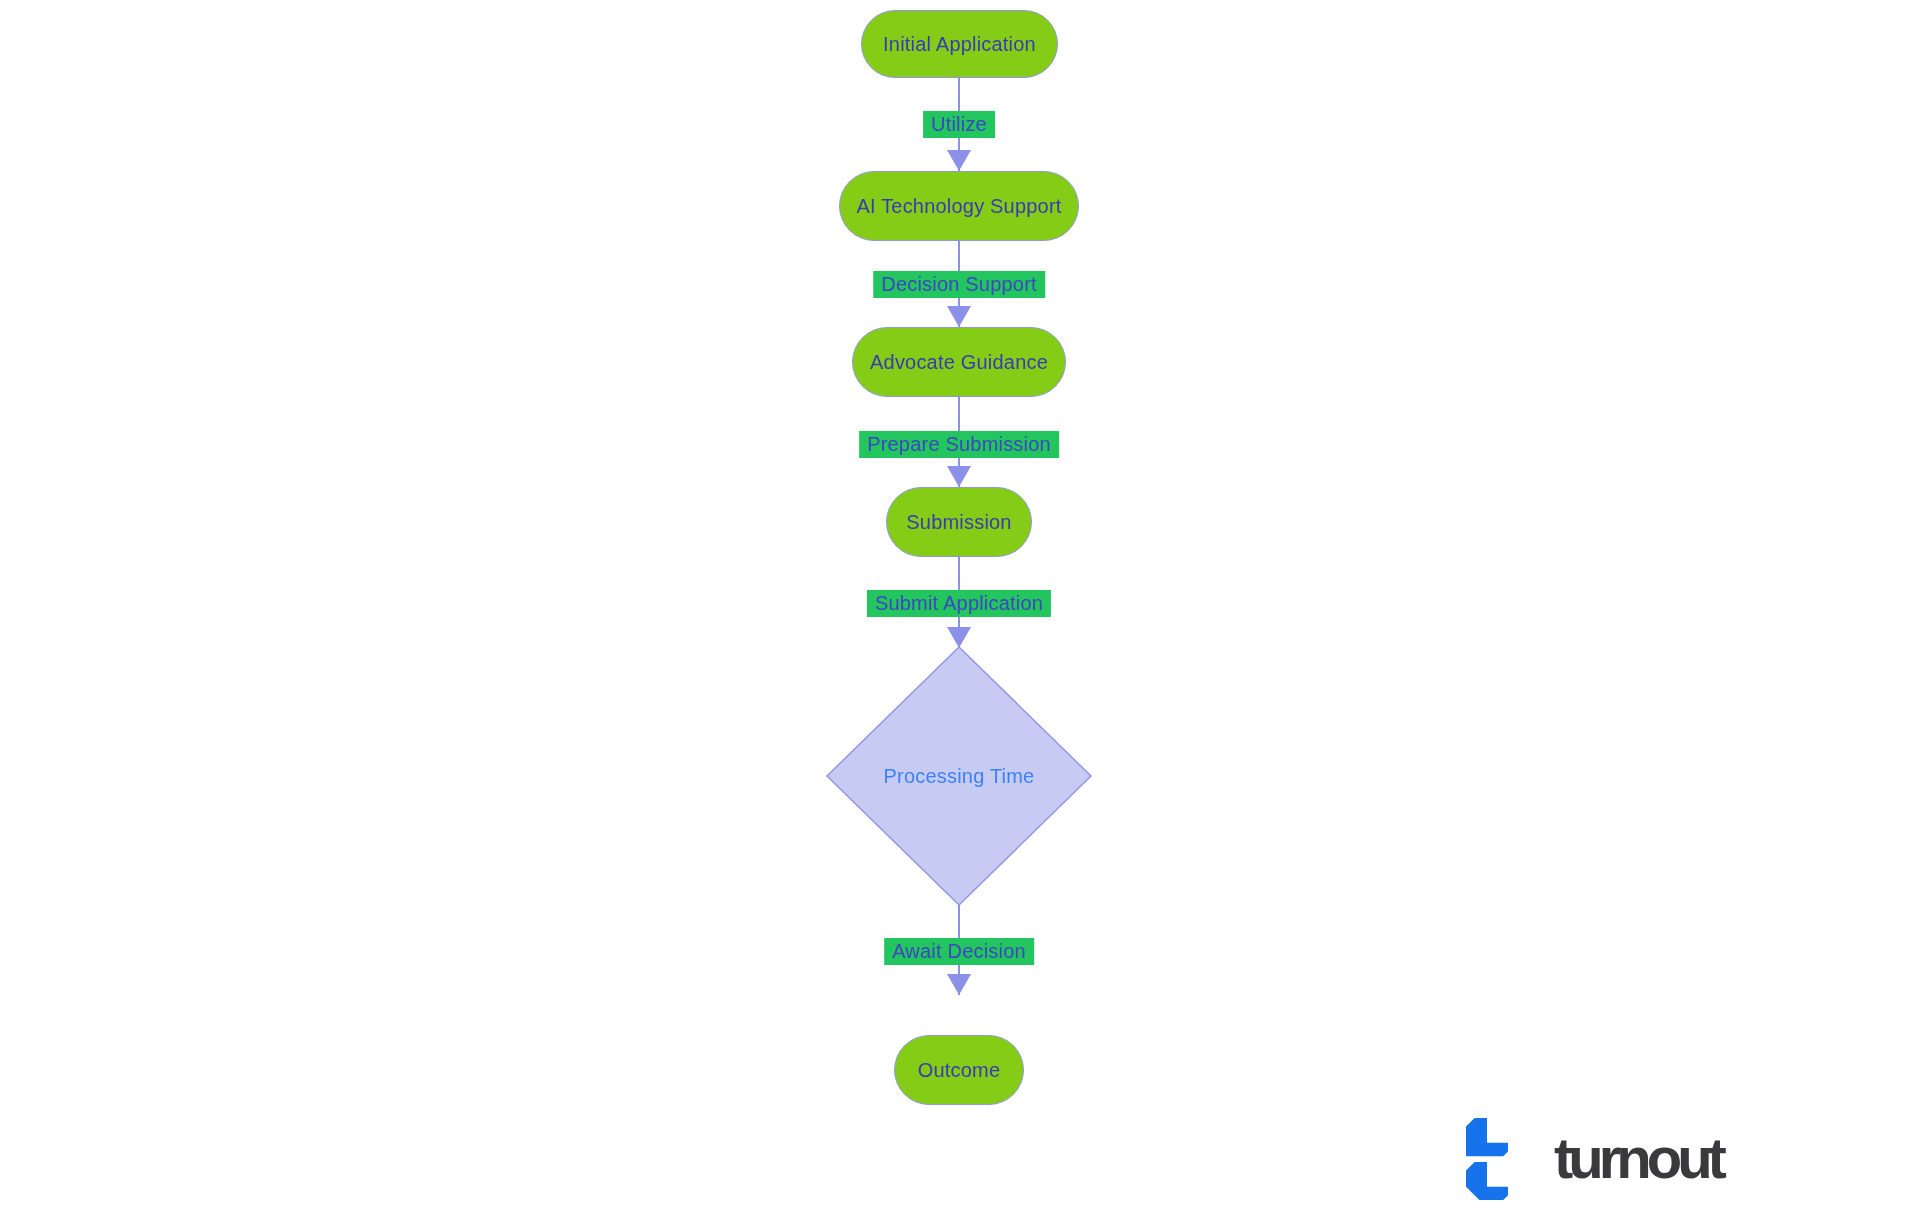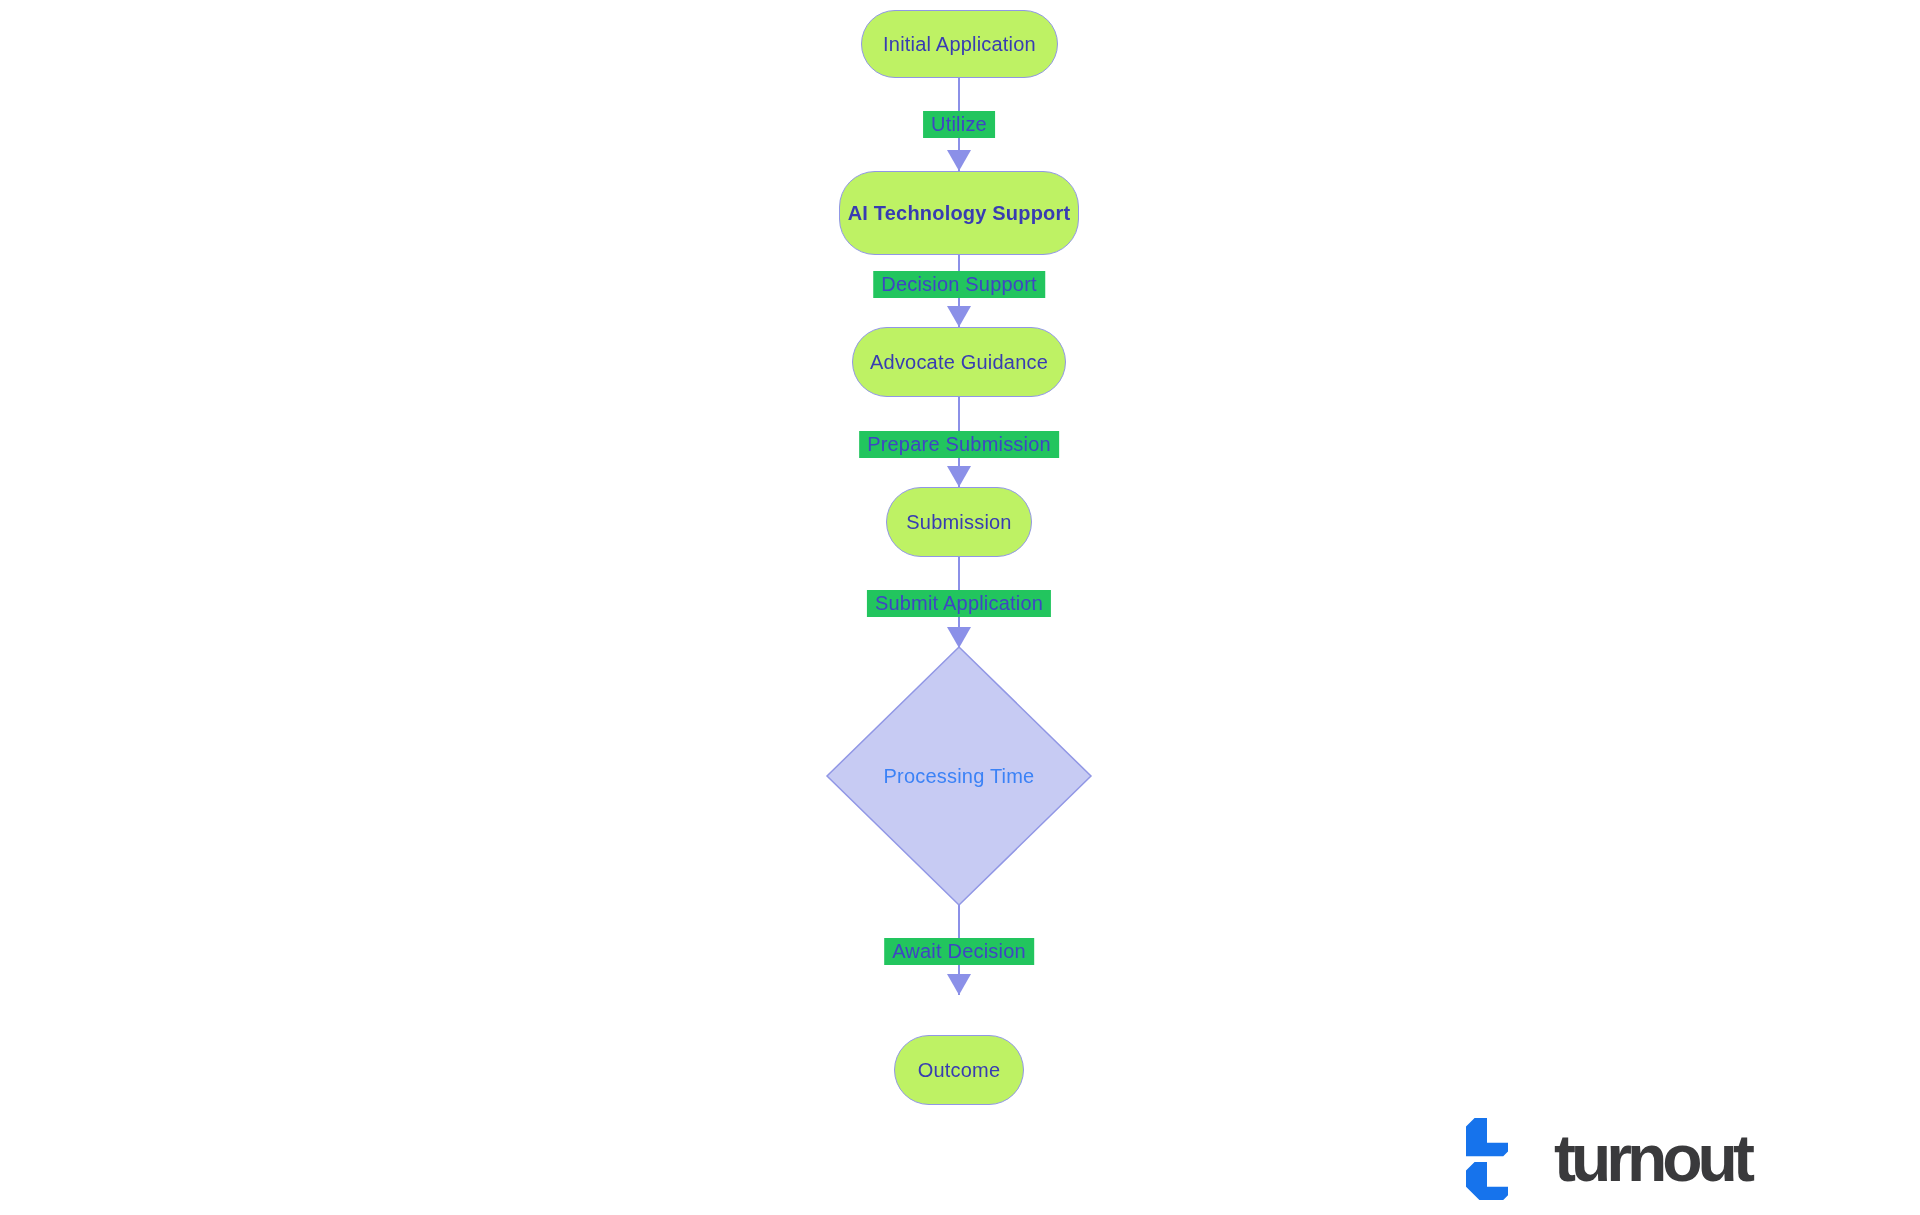--- a/index.html
+++ b/index.html
@@ -36,33 +36,33 @@
   }
   .ah1 { top: 150px; }
   .ah2 { top: 306px; }
   .ah3 { top: 466px; }
   .ah4 { top: 627px; }
   .ah5 { top: 974px; }
 
   
   .node {
     position: absolute;
-    background: #bef264;
+    background: #84cc16;
     border: 1.5px solid #9197e5;
     border-radius: 36px;
     display: flex;
     align-items: center;
     justify-content: center;
     color: #383cb2;
     font-size: 20px;
     letter-spacing: 0.2px;
     white-space: nowrap;
   }
   .n1 { left: 861px; top: 10px;  width: 197px; height: 68px; }
-  .n2 { left: 839px; top: 171px; width: 240px; height: 84px; font-weight: bold; }
+  .n2 { left: 839px; top: 171px; width: 240px; height: 70px; }
   .n3 { left: 852px; top: 327px; width: 214px; height: 70px; }
   .n4 { left: 886px; top: 487px; width: 146px; height: 70px; }
   .n6 { left: 894px; top: 995px; width: 130px; height: 70px; margin-top: 40px; }
 
   
   .diamond-wrap {
     position: absolute;
     left: 820px;
     top: 645px;
     width: 278px;
@@ -107,21 +107,21 @@
     display: flex;
     align-items: flex-start;
   }
   .brand-icon {
     width: 42px;
     height: 90px;
     margin-top: 5px;
   }
   .brand-word {
     margin-left: 46px;
-    font-size: 66px;
+    font-size: 58px;
     line-height: 96px;
     font-weight: 700;
     letter-spacing: -5px;
     color: #3a3a3c;
   }
 </style>
 </head>
 <body>
 
 <div class="canvas">

